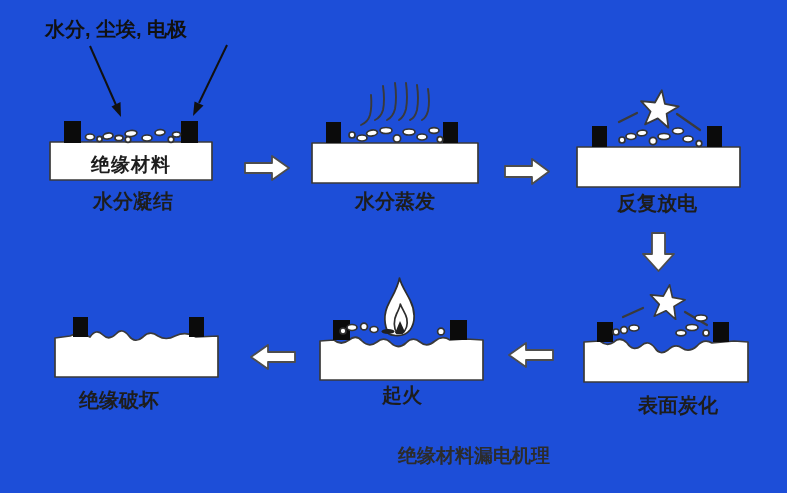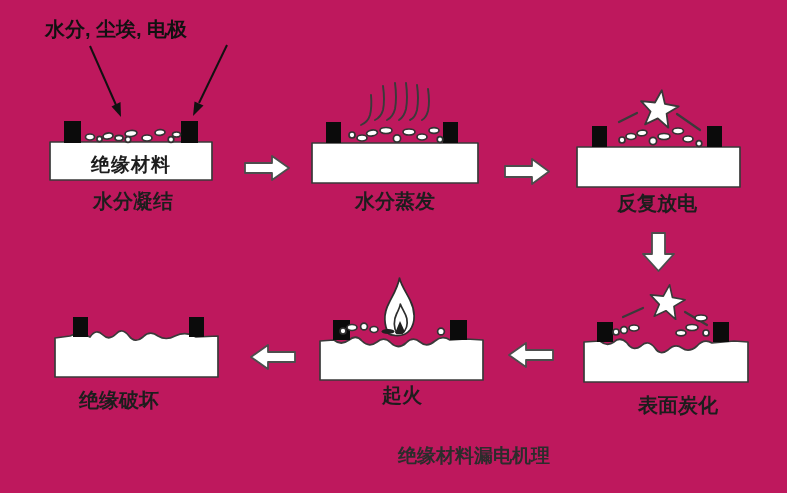--- a/index.html
+++ b/index.html
@@ -1,17 +1,17 @@
 <!DOCTYPE html>
 <html><head>
 <meta charset="utf-8">
 <style>
   html,body { margin:0; padding:0; background:#ffffff; }
   .canvas {
-    position:relative; width:787px; height:493px; background:#be185d;
+    position:relative; width:787px; height:493px; background:#1d4ed8;
     overflow:hidden; font-family:"Liberation Sans","DejaVu Sans",sans-serif;
   }
   svg { display:block; }
   .ink     { stroke:#3a3a3a; fill:none; stroke-width:1.9; stroke-linecap:round; stroke-linejoin:round; }
   .base    { stroke:#3a3a3a; fill:#ffffff; stroke-width:1.7; stroke-linejoin:round; }
   .electrode { fill:#0b0b0b; stroke:none; }
   .droplet { stroke:#333333; fill:#ffffff; stroke-width:1.7; }
   .blockarrow { stroke:#4d4d4d; fill:#ffffff; stroke-width:1.8; stroke-linejoin:round; }
   .annoline { stroke:#111111; stroke-width:2; fill:none; }
   .annohead { fill:#111111; stroke:none; }

